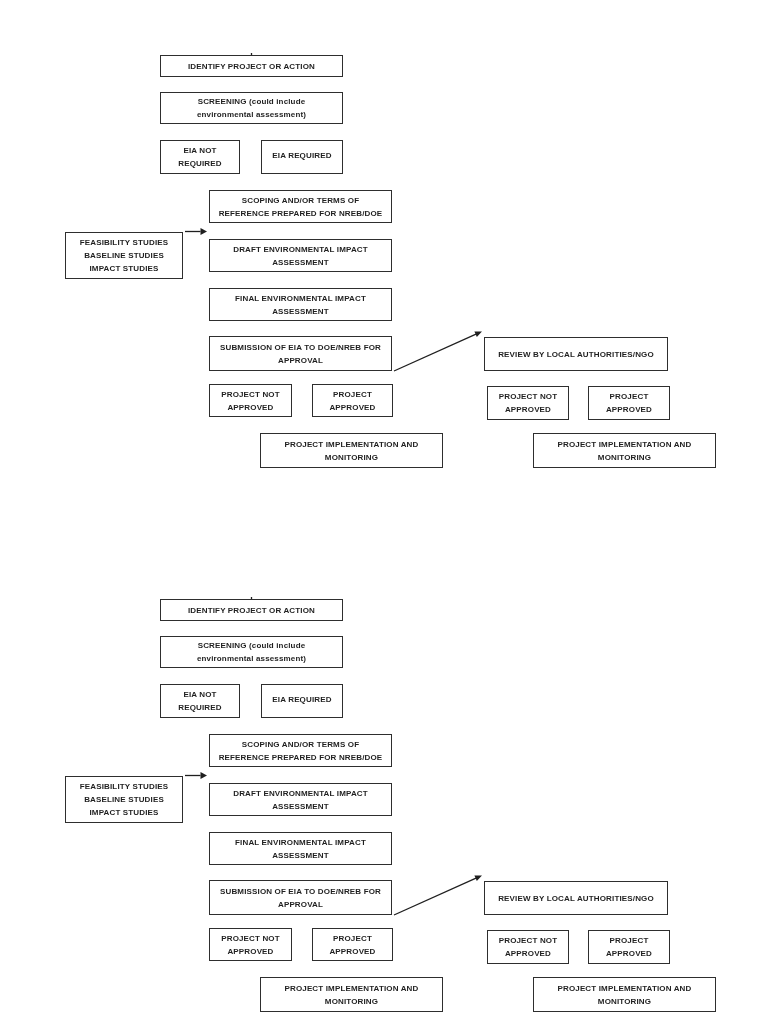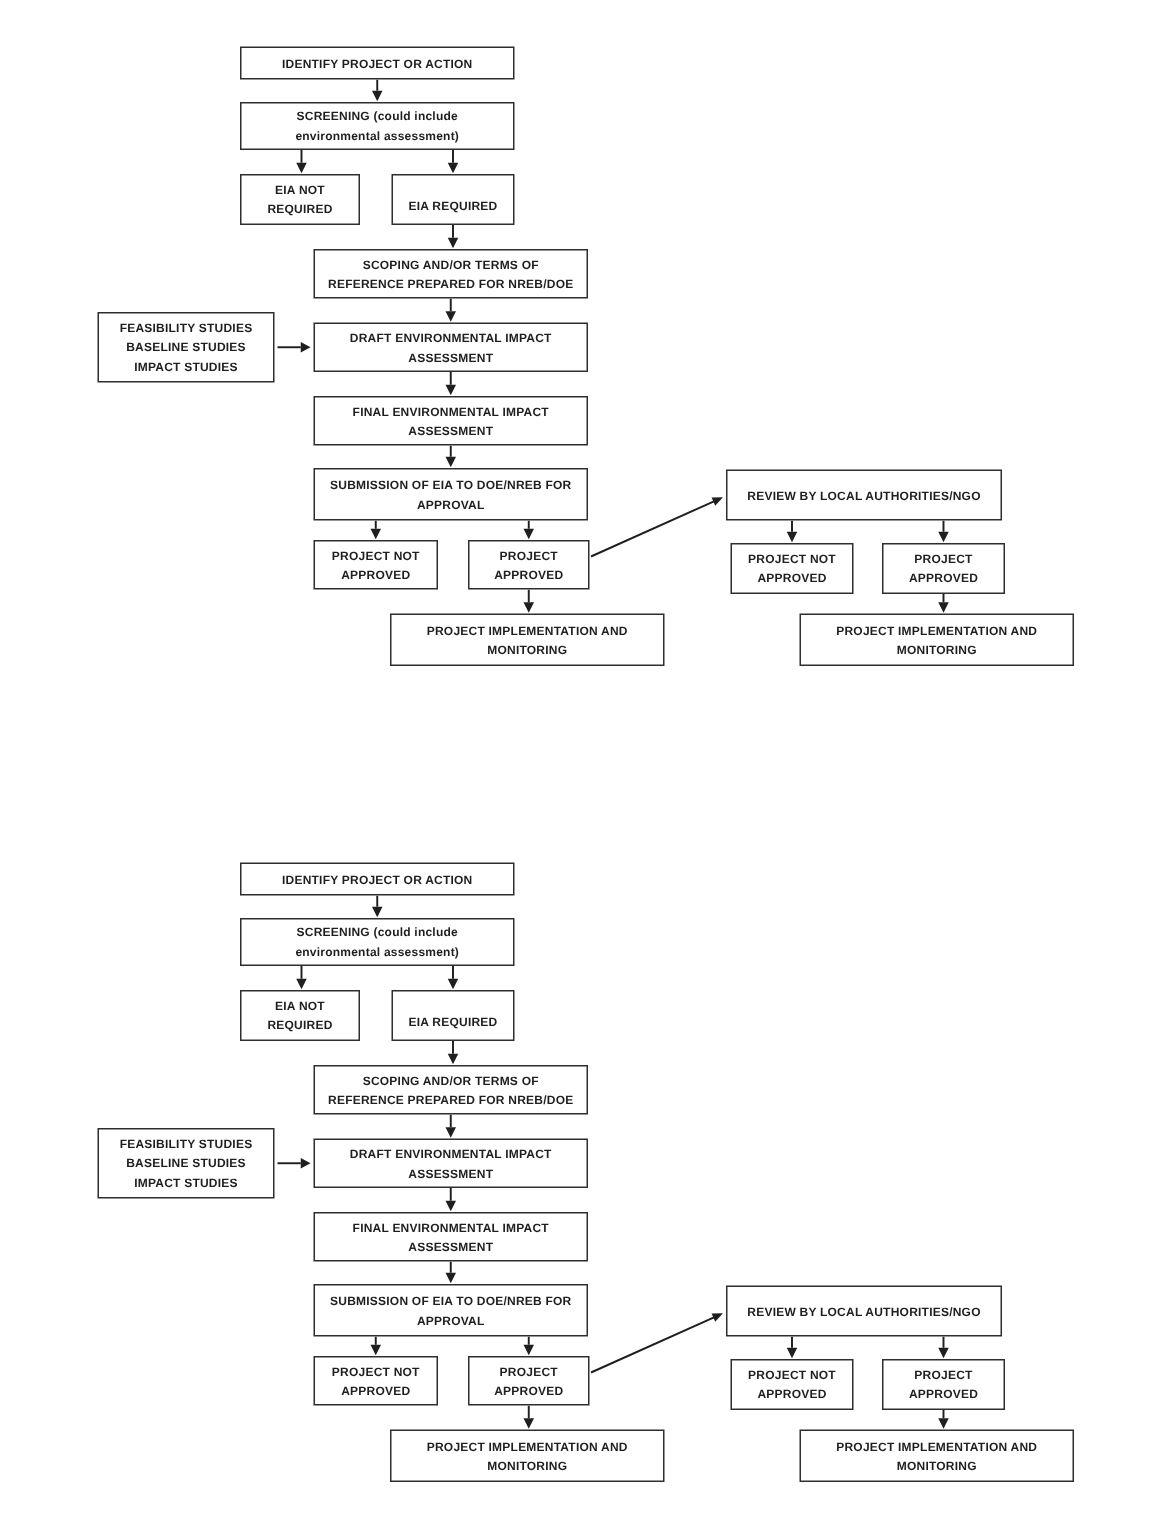--- a/index.html
+++ b/index.html
@@ -36,27 +36,28 @@
     border: 1.7px solid #2e2e2e;
     display: flex;
     align-items: center;
     justify-content: center;
     text-align: center;
     font-size: 8px;
     font-weight: bold;
     letter-spacing: 0.15px;
     line-height: 13px;
     color: #1f1f1f;
+    margin-top: 24px;
   }
   .node span {
     white-space: pre-line;
     width: 100%;
   }
   .node.v-top {
-    align-items: center;
+    align-items: flex-start;
     padding-top: 8px;
   }
   .arrows line {
     stroke: #1f1f1f;
     stroke-width: 1.3;
   }
   .arrows polygon {
     fill: #1f1f1f;
   }
 </style>

